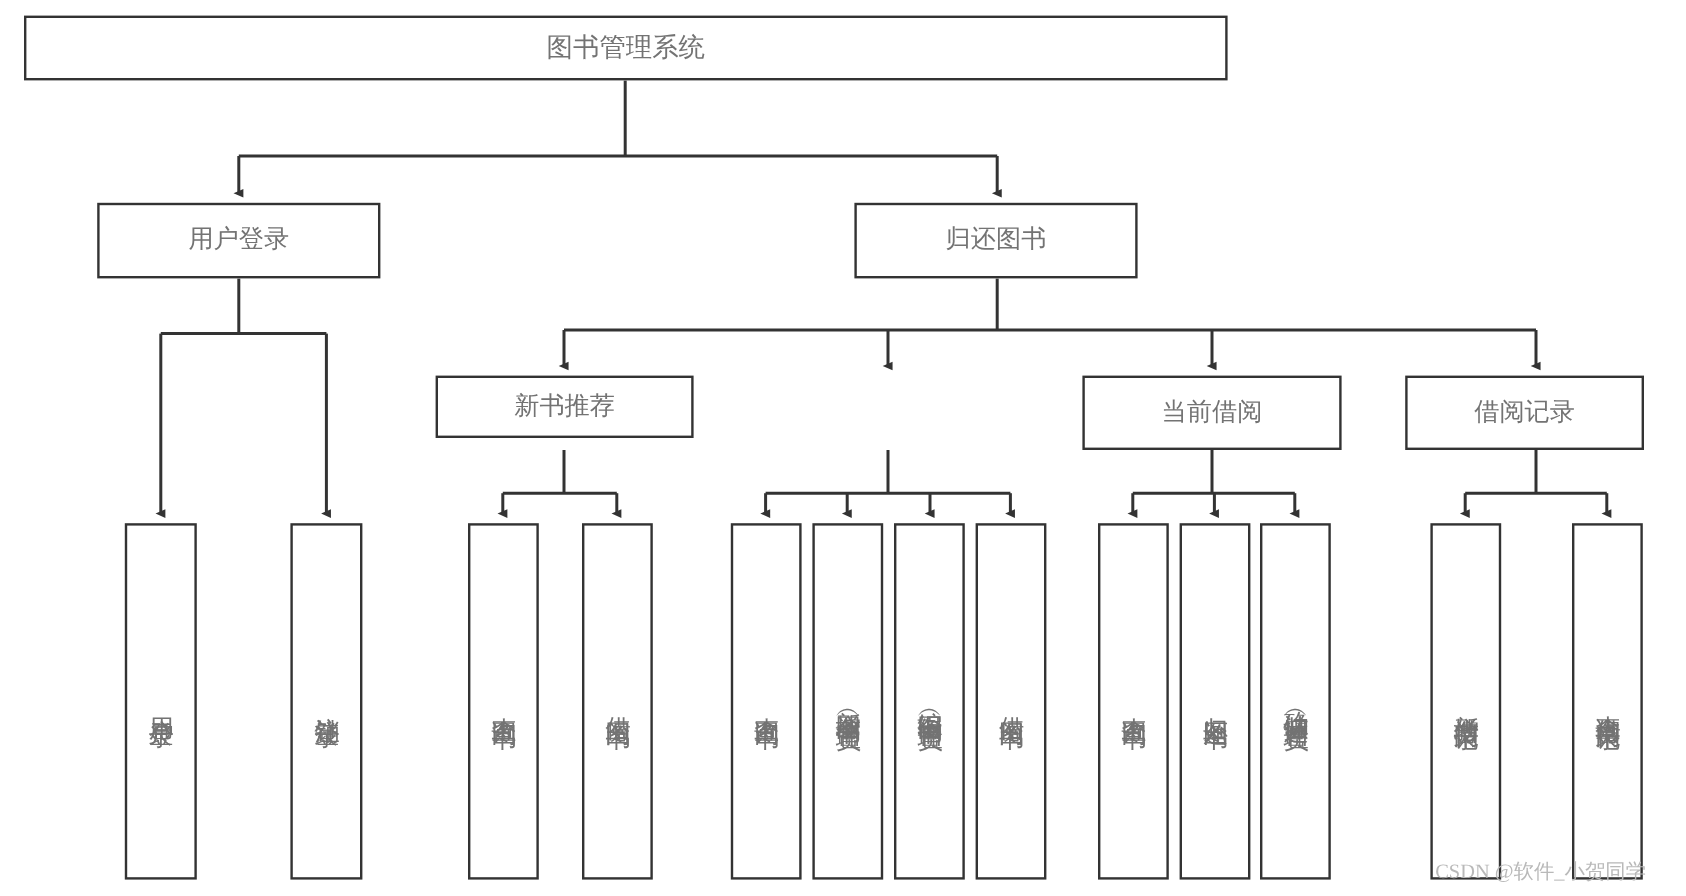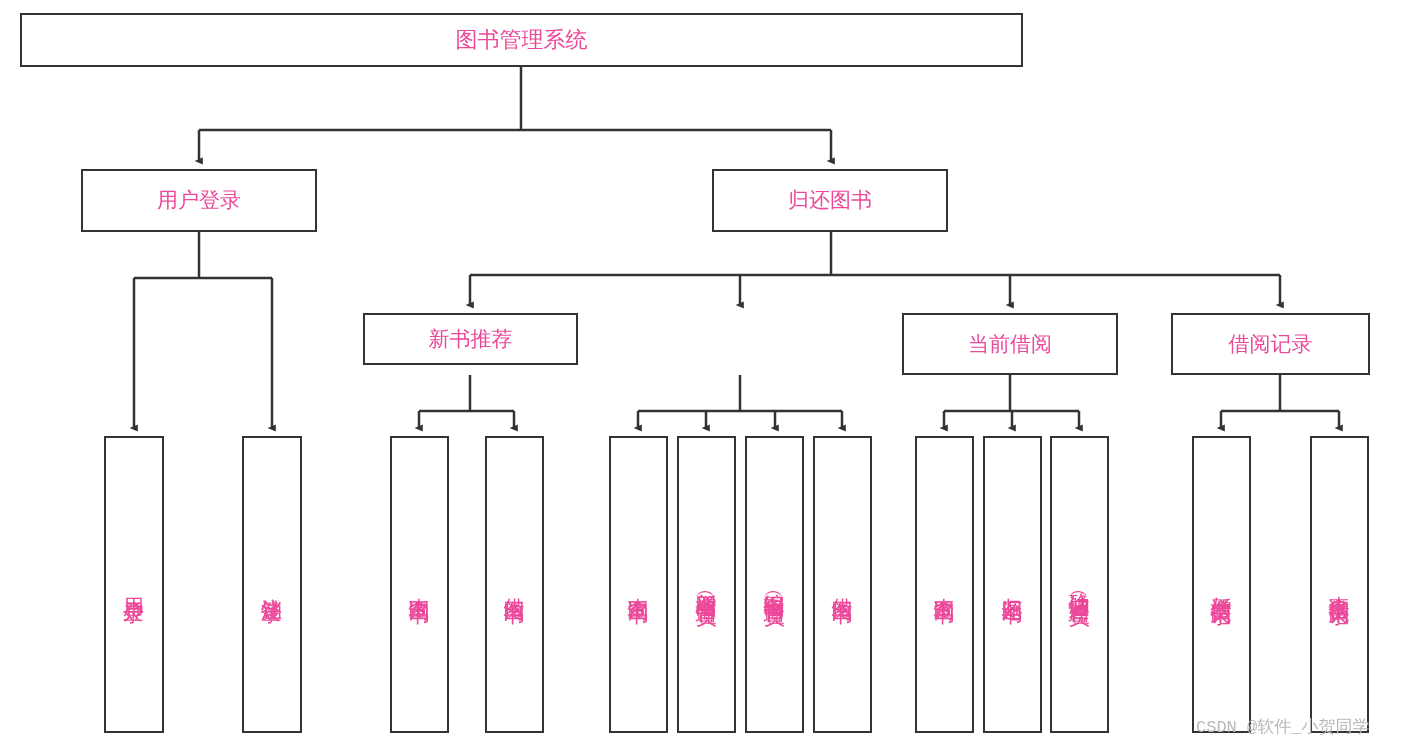--- a/index.html
+++ b/index.html
@@ -28,21 +28,21 @@
     pointer-events: none;
   }
   .node {
     position: absolute;
     box-sizing: border-box;
     background: #ffffff;
     border: 2.5px solid #333333;
     display: flex;
     align-items: center;
     justify-content: center;
-    color: #ec4899;
+    color: #737373;
   }
   .node .label {
     text-align: center;
     line-height: 1.08;
     white-space: nowrap;
   }
   .node.h .label {
     font-size: 21px;
   }
   .node.root .label {
@@ -60,21 +60,21 @@
     line-height: 1;
     white-space: nowrap;
   }
   .watermark {
     position: absolute;
     left: 1196px;
     top: 715px;
     font-size: 17px;
     color: #b9b9b9;
     white-space: nowrap;
-    font-family: Liberation Mono, monospace;
+    font-family: Liberation Serif, serif;
   }
 </style>
 </head>
 <body>
 
 <div id="diagram-root">
 
   <svg class="connectors" viewBox="0 0 1405 747">
     <defs>
       <marker id="arrow" markerWidth="9" markerHeight="9" refX="4.2" refY="4.2" orient="auto" markerUnits="userSpaceOnUse">

